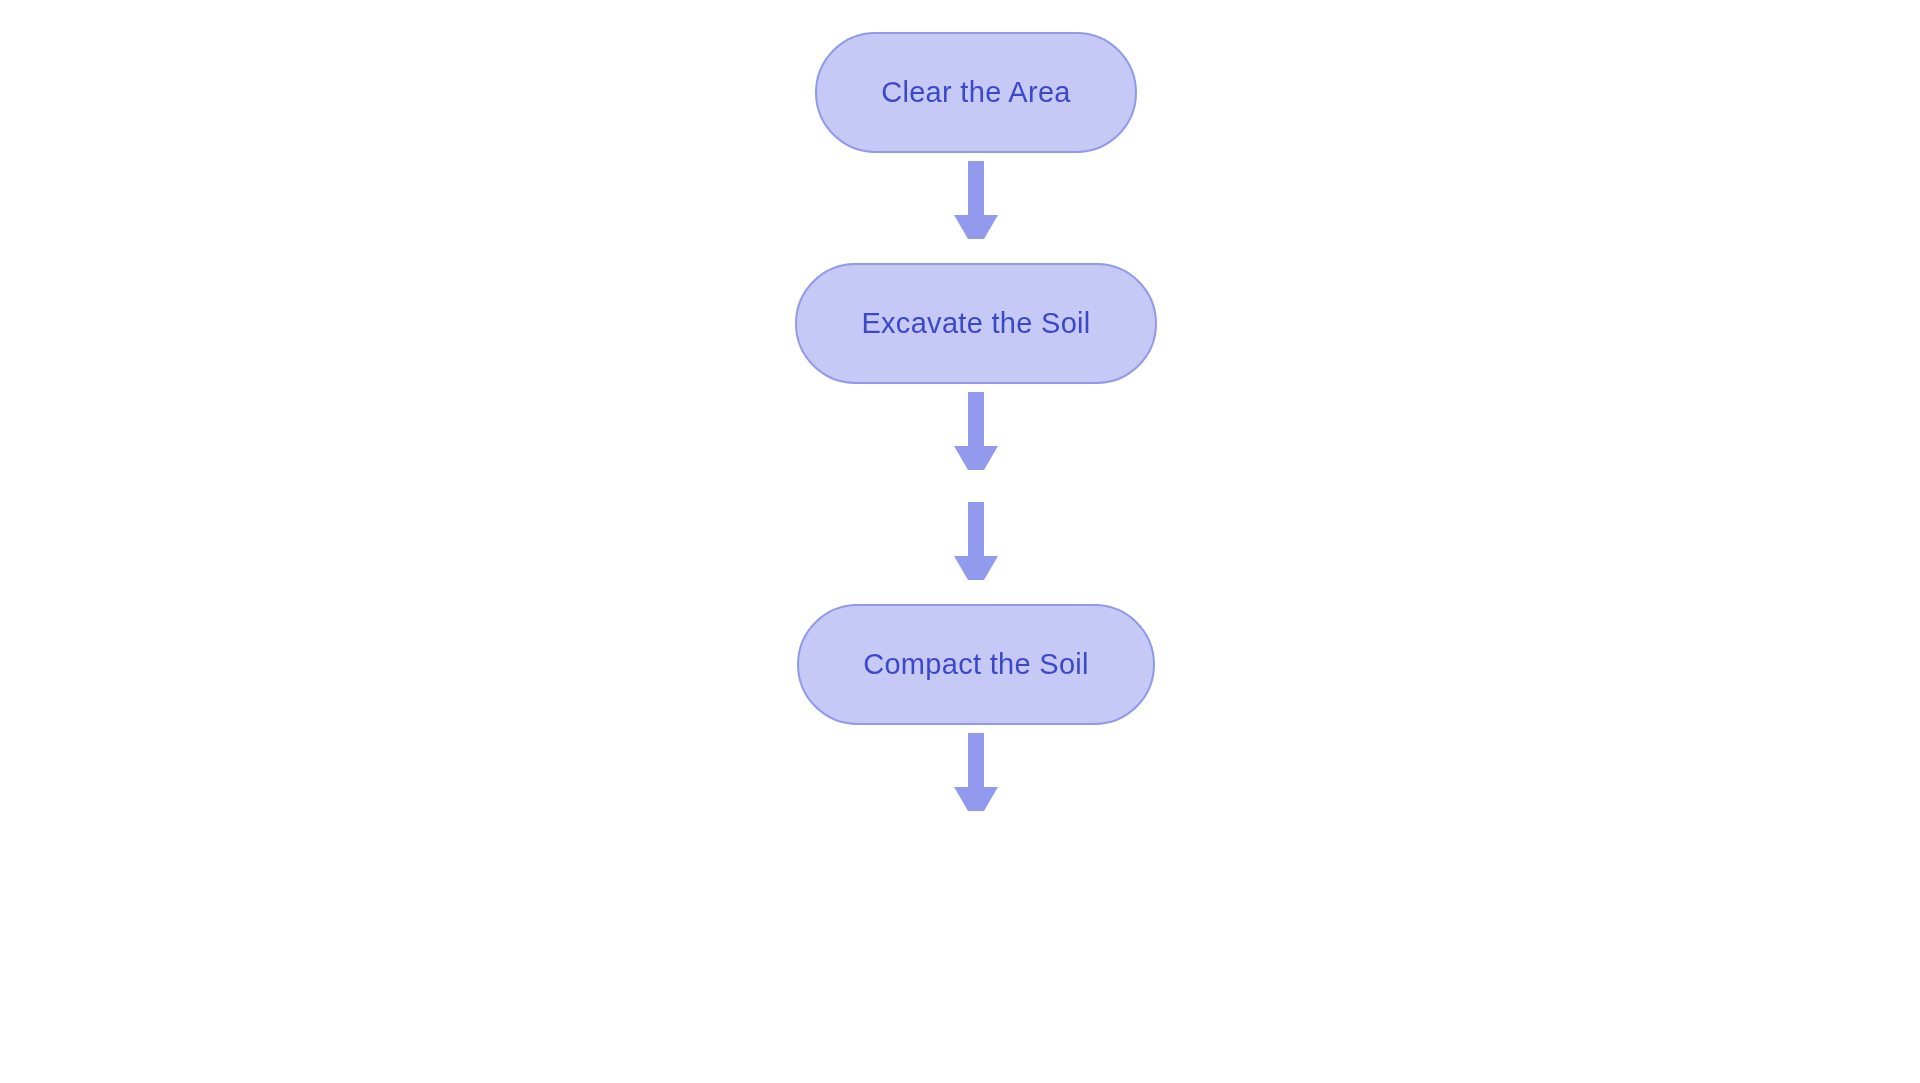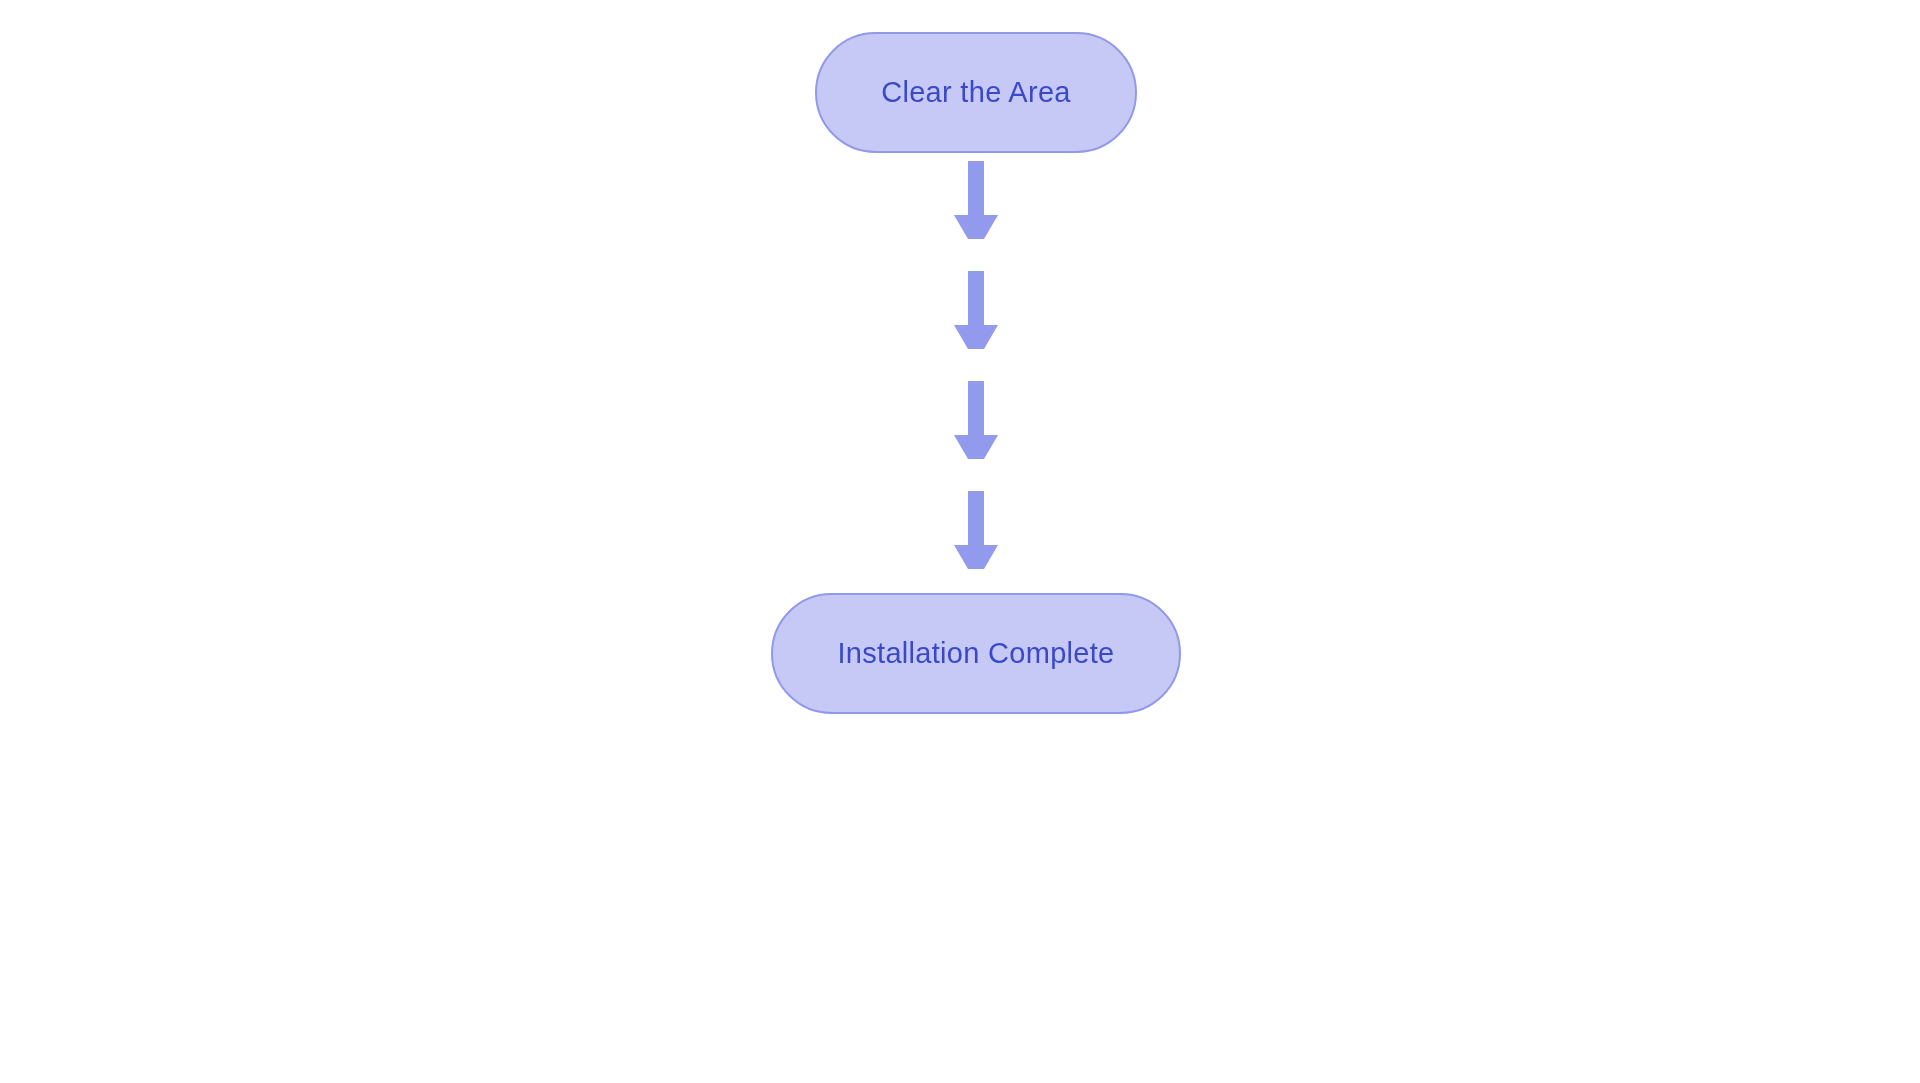--- a/index.html
+++ b/index.html
@@ -68,35 +68,38 @@
 
   <div class="node">
     <span>Clear the Area</span>
   </div>
 
   <div class="connector">
     <div class="line"></div>
     <div class="head"></div>
   </div>
 
-
-  <div class="connector">
-    <div class="line"></div>
-    <div class="head"></div>
+  <div class="node">
+    <span>Excavate the Soil</span>
   </div>
-
 
   <div class="connector">
     <div class="line"></div>
     <div class="head"></div>
   </div>
 
 
   <div class="connector">
     <div class="line"></div>
     <div class="head"></div>
   </div>
 
   <div class="node">
-    <span>Installation Complete</span>
+    <span>Compact the Soil</span>
   </div>
+
+  <div class="connector">
+    <div class="line"></div>
+    <div class="head"></div>
+  </div>
+
 
 </div>
 
 </body></html>

